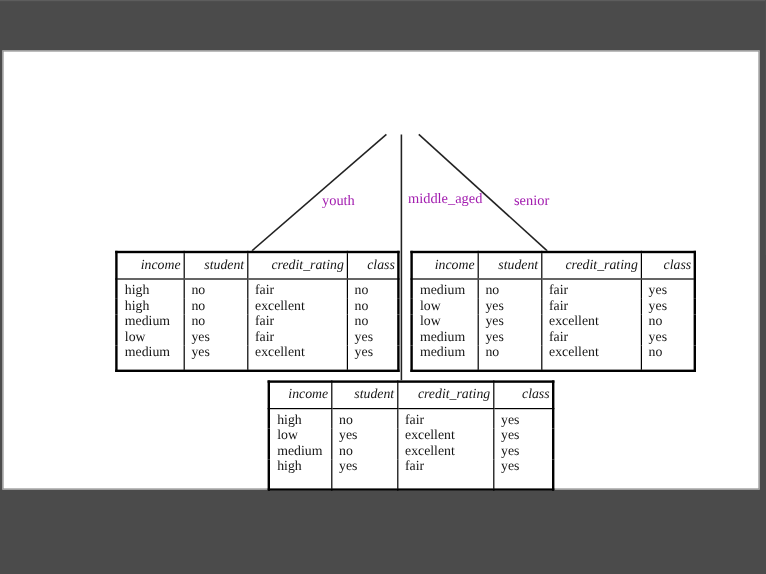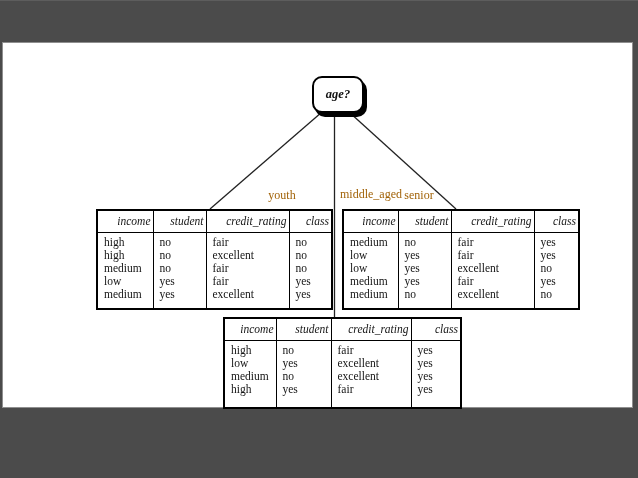--- a/index.html
+++ b/index.html
@@ -36,28 +36,27 @@
     border-radius: 10px;
     box-shadow: 3px 4px 0 0 #000000;
     display: flex; align-items: center; justify-content: center;
     font-style: italic; font-weight: 600; font-size: 12.5px; color: #111111;
     z-index: 3;
   }
 
   .branch-label {
     position: absolute;
     transform: translate(-50%, -50%);
-    font-size: 12px; color: #a16207;
+    font-size: 12px; color: #a21caf;
     white-space: nowrap;
     z-index: 2;
-    margin-top: 28px;
   }
   .bl-youth  { left: 279px; top: 124px; }
   .bl-middle { left: 368px; top: 123px; text-align: center; }
-  .bl-senior { left: 416px; top: 124px; }
+  .bl-senior { left: 440px; top: 124px; }
 
   table.part {
     position: absolute;
     border-collapse: collapse;
     table-layout: fixed;
     background: #ffffff;
     border: 2px solid #000000;
     font-size: 11.5px; color: #141414;
     z-index: 2;
   }
@@ -91,23 +90,20 @@
   <div class="stage-topline"></div>
 
   <div class="slide">
 
     <svg class="edges" viewBox="0 0 629 364" xmlns="http://www.w3.org/2000/svg">
       <line x1="319" y1="69" x2="207" y2="166"></line>
       <line x1="331.5" y1="69" x2="331.5" y2="274"></line>
       <line x1="346" y1="69" x2="453" y2="166"></line>
     </svg>
 
-    <div class="node">
-      <span>age?</span>
-    </div>
 
     <span class="branch-label bl-youth">youth</span>
     <span class="branch-label bl-middle">middle_aged</span>
     <span class="branch-label bl-senior">senior</span>
 
     <table class="part t-youth">
       <colgroup>
           <col style="width:56px">
           <col style="width:53px">
           <col style="width:83px">

